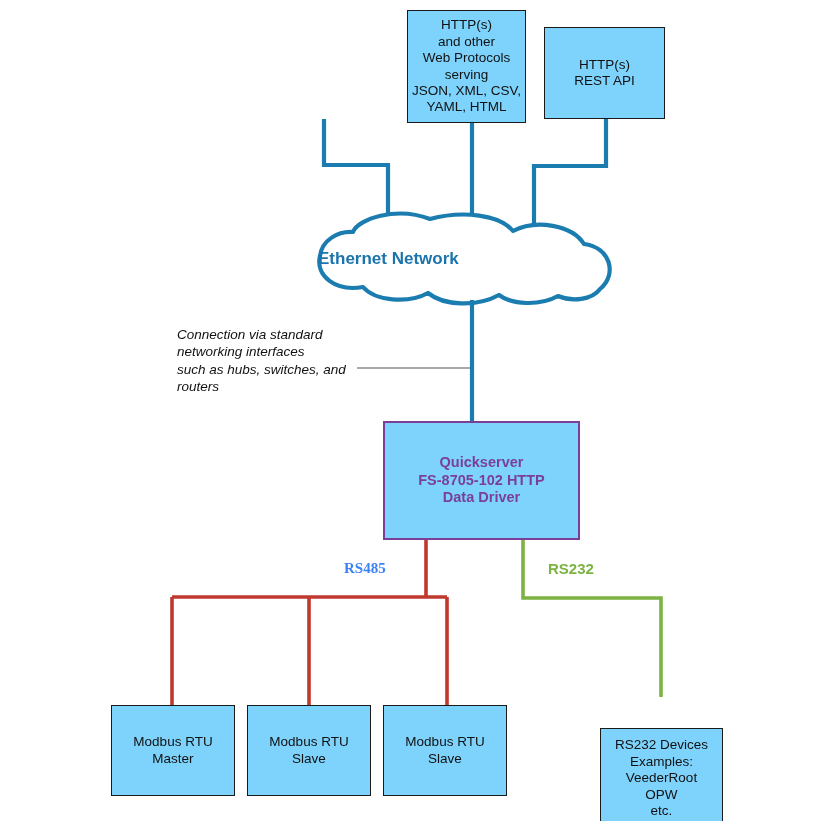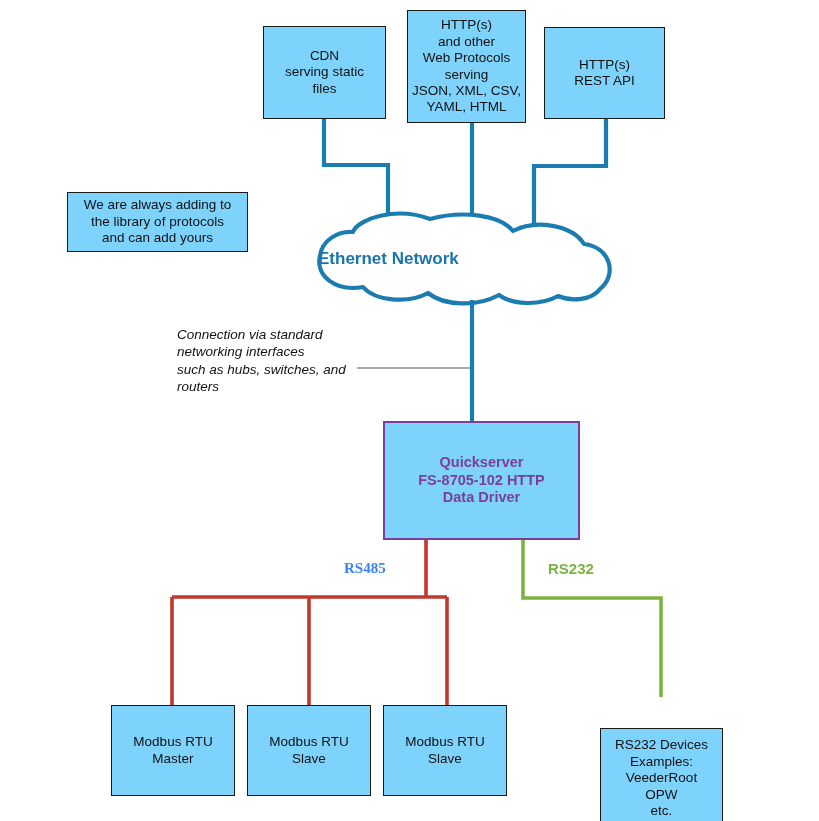--- a/index.html
+++ b/index.html
@@ -100,45 +100,35 @@
     <path d="M472,300 L472,421" fill="none" stroke="#1b7cb0" stroke-width="4.2" stroke-linecap="butt"></path>
 
     <path d="M357,368 L470,368" fill="none" stroke="#555555" stroke-width="1.1"></path>
 
     <path d="M426,540 L426,597 L172,597 M172,597 L172,705
              M309,597 L309,705 M447,597 L447,705 M172,597 L447,597" fill="none" stroke="#c0392f" stroke-width="3.6" stroke-linecap="butt" stroke-linejoin="miter"></path>
 
     <path d="M523,540 L523,598 L661,598 L661,697" fill="none" stroke="#7cb342" stroke-width="3.6" stroke-linecap="butt" stroke-linejoin="miter"></path>
   </svg>
 
-  <div class="node box-black" style="left:263px; top:26px; width:123px; height:93px;">
-    <span class="txt">CDN
-serving static
-files</span>
-  </div>
 
   <div class="node box-black" style="left:407px; top:10px; width:119px; height:113px;">
     <span class="txt">HTTP(s)
 and other
 Web Protocols
 serving
 JSON, XML, CSV,
 YAML, HTML</span>
   </div>
 
   <div class="node box-black" style="left:544px; top:27px; width:121px; height:92px;">
     <span class="txt">HTTP(s)
 REST API</span>
   </div>
 
-  <div class="node box-black" style="left:67px; top:192px; width:181px; height:60px;">
-    <span class="txt">We are always adding to
-the library of protocols
-and can add yours</span>
-  </div>
 
   <div class="cloud-label" style="left:318px; top:249px; width:292px;">Ethernet Network</div>
 
   <div class="plain-note" style="left:177px; top:326px; width:210px;font-style:italic;">Connection via standard
 networking interfaces
 such as hubs, switches, and
 routers</div>
 
   <div class="node box-purple" style="left:383px; top:421px; width:197px; height:119px;justify-content:center;">
     <span class="txt">Quickserver

